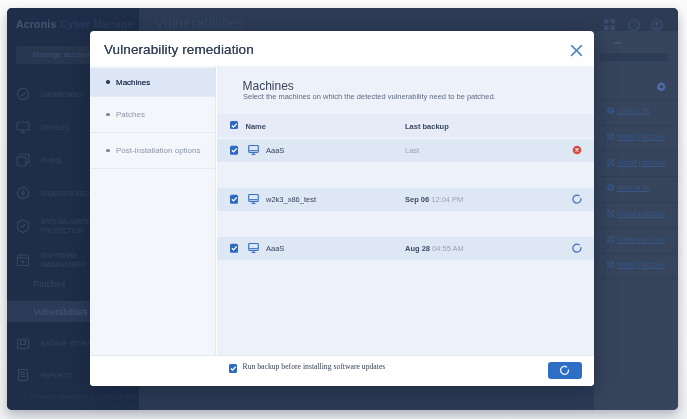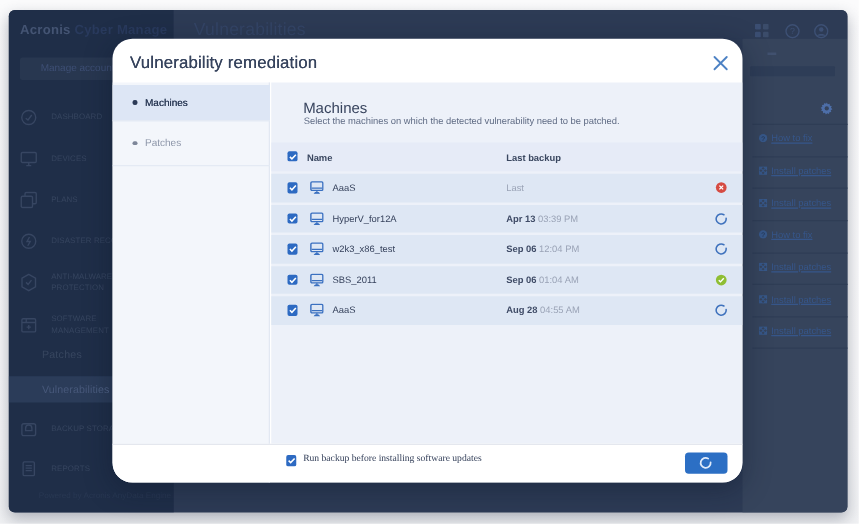--- a/index.html
+++ b/index.html
@@ -32,21 +32,21 @@
   .sitem .tx { position:absolute; left:34px; top:50%; transform:translateY(-50%); line-height:9px; }
   .sub { font-size:8.5px; letter-spacing:.2px; color:#37465f; }
   #selitem { left:0px; top:293px; width:132px; height:20.5px; background:#2b3c59; }
 
   
   .ritem { left:600px; width:78px; height:10px; color:#36568a; font-size:7.5px; white-space:nowrap;text-decoration:underline; }
   .ritem svg { vertical-align:-1px; }
   .rsep { left:595px; width:83px; height:1px; background:#2f3d55; }
 
   
-  #modal { left:90px; top:31px; width:504px; height:355px; background:#ffffff; border-radius:16px;
+  #modal { left:90px; top:31px; width:504px; height:355px; background:#ffffff; border-radius:4px;
            box-shadow:0 5px 22px rgba(10,20,40,.40); overflow:hidden; }
   
   #mtitle { left:14px; top:11px; font-size:13.5px; color:#36435d; font-weight:normal; letter-spacing:.1px; text-shadow:0 0 .5px #36435d;}
   #mclose { left:480px; top:12.5px; }
 
   #mside { left:0; top:35px; width:125.5px; height:320px; background:#f3f6fb; border-right:1px solid #e2e8f2; }
   .tab { position:absolute; left:0; width:125.5px; border-bottom:1px solid #e4eaf4; }
   .tab .bullet { position:absolute; left:16px; top:50%; margin-top:-1.5px; width:3.5px; height:3.5px; border-radius:50%; }
   .tab .tl { position:absolute; left:26px; top:50%; transform:translateY(-50%); font-size:8px; white-space:nowrap; }
   #tab1 { top:1.5px; height:29.5px; background:#dde6f5; }
@@ -220,20 +220,24 @@
 
     <div id="mside" class="abs">
       <div id="tab1" class="tab">
         <div class="bullet"></div>
         <div class="tl">Machines</div>
       </div>
       <div id="tab2" class="tab tabgray">
         <div class="bullet"></div>
         <div class="tl">Patches</div>
       </div>
+      <div id="tab3" class="tab tabgray">
+        <div class="bullet"></div>
+        <div class="tl">Post-installation options</div>
+      </div>
     </div>
 
     <div id="mcontent" class="abs">
       <div id="heading" class="abs">Machines</div>
       <div id="subtitle" class="abs">Select the machines on which the detected vulnerability need to be patched.</div>
       <div id="thead" class="abs">
         <div class="cb abs" style="left:13px;top:7px;">
           <svg width="8.6" height="8.6" viewBox="0 0 9 9">
             <path d="M2 4.7 L3.7 6.4 L7 2.9" fill="none" stroke="#fff" stroke-width="1.3"></path>
           </svg>
@@ -253,72 +257,37 @@
           <path d="M1.3 6 H9.7" stroke="#3a70c0" stroke-width="0.9"></path>
           <path d="M5.5 7.8 V8.8 M3.7 10.1 C4.3 9.1 6.7 9.1 7.3 10.1 Z" stroke="#3a70c0" stroke-width="0.9" fill="#3a70c0"></path>
         </svg>
         <div class="nm">AaaS</div>
         <div class="dt"><i>Last</i></div>
         <svg class="st" width="10" height="10" viewBox="0 0 10 10">
           <circle cx="5" cy="5" r="4.3" fill="#d64b42"></circle>
           <path d="M3.5 3.5 L6.5 6.5 M6.5 3.5 L3.5 6.5" stroke="#fff" stroke-width="1.1"></path>
         </svg>
       </div>
-      <div class="trow abs" style="top:97.5px">
-        <div class="cb">
-          <svg width="8.6" height="8.6" viewBox="0 0 9 9">
-            <path d="M2 4.7 L3.7 6.4 L7 2.9" fill="none" stroke="#fff" stroke-width="1.3"></path>
-          </svg>
-        </div>
-        <svg class="mon" width="11" height="11" viewBox="0 0 11 11">
-          <rect x="0.7" y="1" width="9.6" height="6.8" rx="0.9" fill="none" stroke="#3a70c0" stroke-width="1.15"></rect>
-          <path d="M1.3 6 H9.7" stroke="#3a70c0" stroke-width="0.9"></path>
-          <path d="M5.5 7.8 V8.8 M3.7 10.1 C4.3 9.1 6.7 9.1 7.3 10.1 Z" stroke="#3a70c0" stroke-width="0.9" fill="#3a70c0"></path>
-        </svg>
-        <div class="nm">HyperV_for12A</div>
-        <div class="dt">Apr 13 <i>03:39 PM</i></div>
-        <svg class="st" width="10" height="10" viewBox="0 0 10 10">
-          <path d="M7.1 1.8 A4 4 0 1 0 8.9 4.6" fill="none" stroke="#3f72bd" stroke-width="1.25" stroke-linecap="round"></path>
-        </svg>
-      </div>
       <div class="trow abs" style="top:122px">
         <div class="cb">
           <svg width="8.6" height="8.6" viewBox="0 0 9 9">
             <path d="M2 4.7 L3.7 6.4 L7 2.9" fill="none" stroke="#fff" stroke-width="1.3"></path>
           </svg>
         </div>
         <svg class="mon" width="11" height="11" viewBox="0 0 11 11">
           <rect x="0.7" y="1" width="9.6" height="6.8" rx="0.9" fill="none" stroke="#3a70c0" stroke-width="1.15"></rect>
           <path d="M1.3 6 H9.7" stroke="#3a70c0" stroke-width="0.9"></path>
           <path d="M5.5 7.8 V8.8 M3.7 10.1 C4.3 9.1 6.7 9.1 7.3 10.1 Z" stroke="#3a70c0" stroke-width="0.9" fill="#3a70c0"></path>
         </svg>
         <div class="nm">w2k3_x86_test</div>
         <div class="dt">Sep 06 <i>12:04 PM</i></div>
         <svg class="st" width="10" height="10" viewBox="0 0 10 10">
           <path d="M7.1 1.8 A4 4 0 1 0 8.9 4.6" fill="none" stroke="#3f72bd" stroke-width="1.25" stroke-linecap="round"></path>
         </svg>
       </div>
-      <div class="trow abs" style="top:146.5px">
-        <div class="cb">
-          <svg width="8.6" height="8.6" viewBox="0 0 9 9">
-            <path d="M2 4.7 L3.7 6.4 L7 2.9" fill="none" stroke="#fff" stroke-width="1.3"></path>
-          </svg>
-        </div>
-        <svg class="mon" width="11" height="11" viewBox="0 0 11 11">
-          <rect x="0.7" y="1" width="9.6" height="6.8" rx="0.9" fill="none" stroke="#3a70c0" stroke-width="1.15"></rect>
-          <path d="M1.3 6 H9.7" stroke="#3a70c0" stroke-width="0.9"></path>
-          <path d="M5.5 7.8 V8.8 M3.7 10.1 C4.3 9.1 6.7 9.1 7.3 10.1 Z" stroke="#3a70c0" stroke-width="0.9" fill="#3a70c0"></path>
-        </svg>
-        <div class="nm">SBS_2011</div>
-        <div class="dt">Sep 06 <i>01:04 AM</i></div>
-        <svg class="st" width="10" height="10" viewBox="0 0 10 10">
-          <circle cx="5" cy="5" r="4.3" fill="#8fbe33"></circle>
-          <path d="M3 5.2 L4.4 6.5 L7 3.6" fill="none" stroke="#fff" stroke-width="1.1"></path>
-        </svg>
-      </div>
       <div class="trow abs" style="top:171px">
         <div class="cb">
           <svg width="8.6" height="8.6" viewBox="0 0 9 9">
             <path d="M2 4.7 L3.7 6.4 L7 2.9" fill="none" stroke="#fff" stroke-width="1.3"></path>
           </svg>
         </div>
         <svg class="mon" width="11" height="11" viewBox="0 0 11 11">
           <rect x="0.7" y="1" width="9.6" height="6.8" rx="0.9" fill="none" stroke="#3a70c0" stroke-width="1.15"></rect>
           <path d="M1.3 6 H9.7" stroke="#3a70c0" stroke-width="0.9"></path>
           <path d="M5.5 7.8 V8.8 M3.7 10.1 C4.3 9.1 6.7 9.1 7.3 10.1 Z" stroke="#3a70c0" stroke-width="0.9" fill="#3a70c0"></path>

